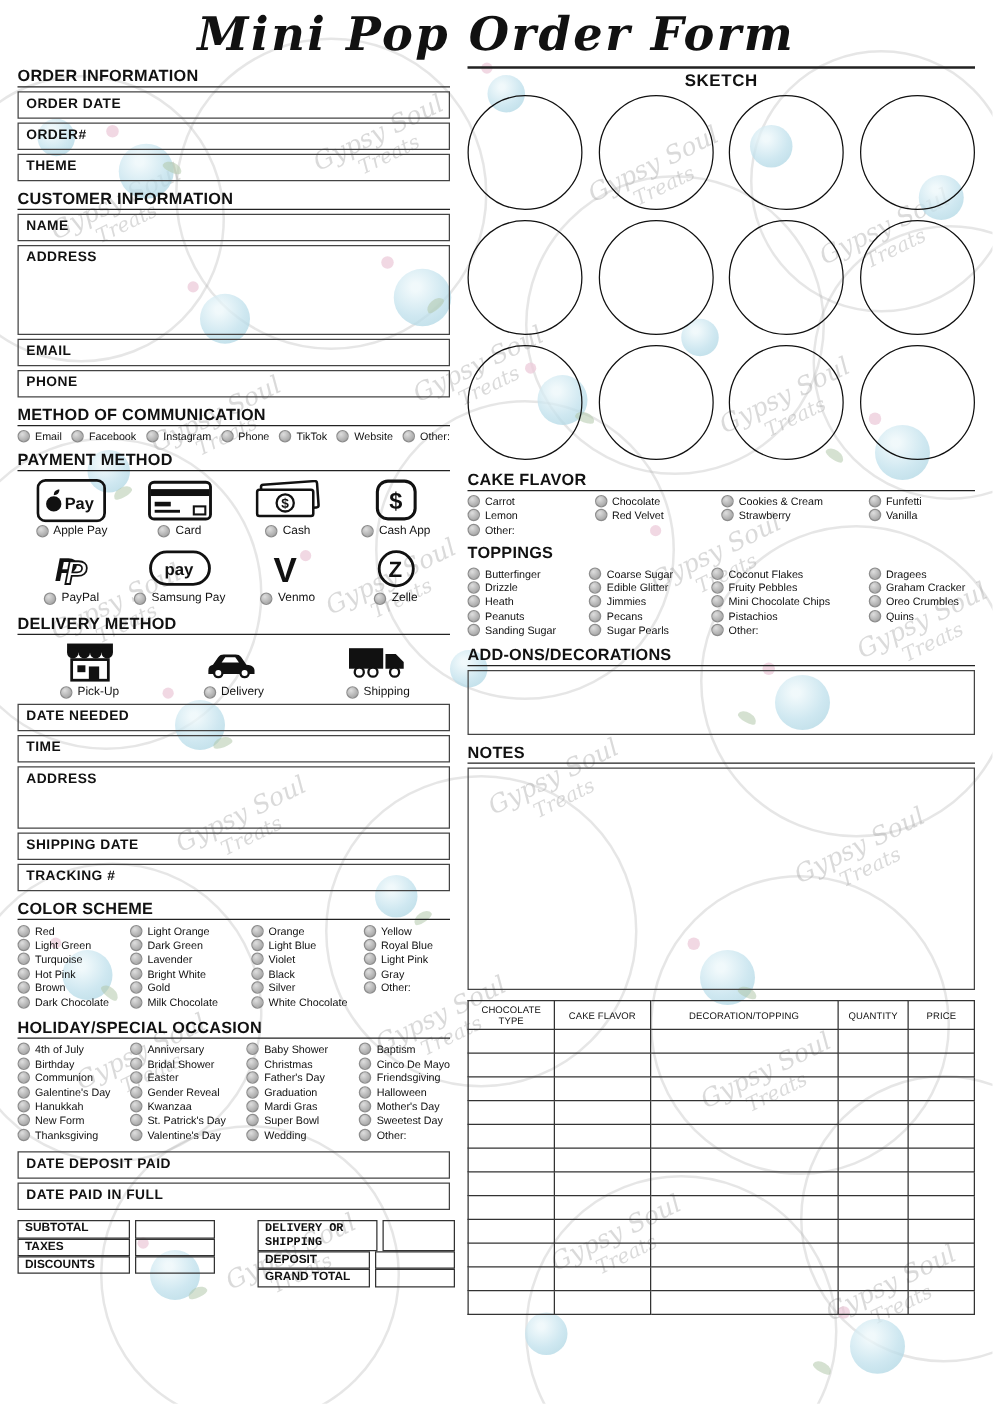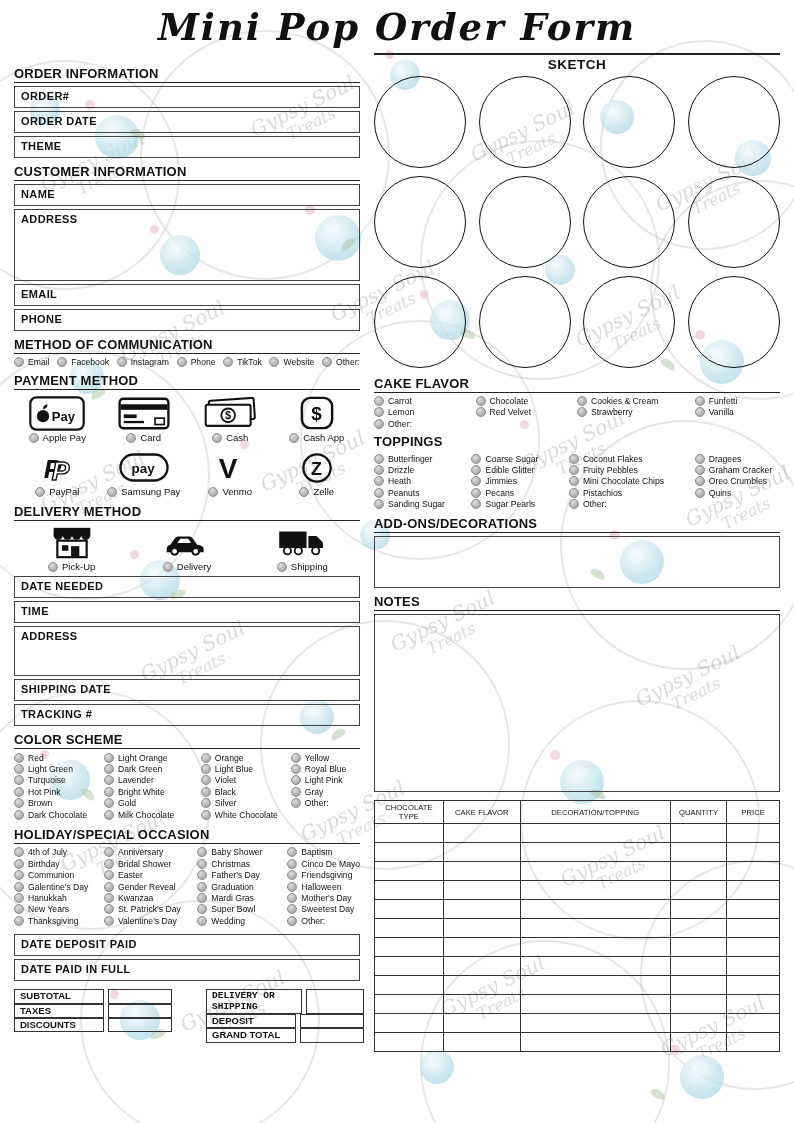--- a/index.html
+++ b/index.html
@@ -20,21 +20,21 @@
   
   .page { position:relative; z-index:1; height:100%; padding:6px 14px 4px; display:flex; flex-direction:column; }
   .title { text-align:center; font-family:"DejaVu Serif", serif; font-style:italic; font-weight:bold;
            font-size:37px; letter-spacing:2px; line-height:1.15; }
   .columns { display:flex; gap:14px; flex:1; margin-top:4px; }
   .col-left { width:346px; flex:none; }
   .col-right { flex:1; border-top:2px solid #222; padding-top:2px; }
 
   .h-sec { font-size:13px; font-weight:bold; letter-spacing:.2px; border-bottom:1.6px solid #222;
            padding-bottom:1px; margin-top:6px; }
-  .h-sec.first { margin-top:13px; }
+  .h-sec.first { margin-top:0; }
   .h-sec.noline { border-bottom:none; }
 
   .field { border:1.3px solid #444; margin-top:3px; padding:3px 6px 1px; font-size:11px; font-weight:600;
            letter-spacing:.4px; min-height:22px; }
   .field.h-tall { min-height:72px; }
   .field.h-med  { min-height:50px; }
 
   .check-item { display:flex; align-items:center; gap:4px; font-size:8.6px; margin:1.4px 0; white-space:nowrap; }
   .check-circle { width:10px; height:10px; border-radius:50%; flex:none; border:1px solid #8d8d8d;
                   background:radial-gradient(circle at 35% 30%, #dedede 0%, #a9a9a9 75%, #8f8f8f 100%); }
@@ -164,22 +164,22 @@
   </div>
 
 <div class="page">
   <div class="title">Mini Pop Order Form</div>
 
   <div class="columns">
 
     <div class="col-left">
 
       <div class="h-sec first">ORDER INFORMATION</div>
+      <div class="field"><span>ORDER DATE</span></div>
       <div class="field"><span>ORDER#</span></div>
-      <div class="field"><span>ORDER DATE</span></div>
       <div class="field"><span>THEME</span></div>
 
       <div class="h-sec">CUSTOMER INFORMATION</div>
       <div class="field"><span>NAME</span></div>
       <div class="field h-tall"><span>ADDRESS</span></div>
       <div class="field"><span>EMAIL</span></div>
       <div class="field"><span>PHONE</span></div>
 
       <div class="h-sec">METHOD OF COMMUNICATION</div>
       <div class="check-row">
@@ -497,21 +497,21 @@
             <div class="check-item">
               <span class="check-circle"></span>
               <span class="check-label">Galentine's Day</span>
             </div>
             <div class="check-item">
               <span class="check-circle"></span>
               <span class="check-label">Hanukkah</span>
             </div>
             <div class="check-item">
               <span class="check-circle"></span>
-              <span class="check-label">New Years</span>
+              <span class="check-label">New Form</span>
             </div>
             <div class="check-item">
               <span class="check-circle"></span>
               <span class="check-label">Thanksgiving</span>
             </div>
           </div>
           <div class="check-col">
             <div class="check-item">
               <span class="check-circle"></span>
               <span class="check-label">Anniversary</span>

